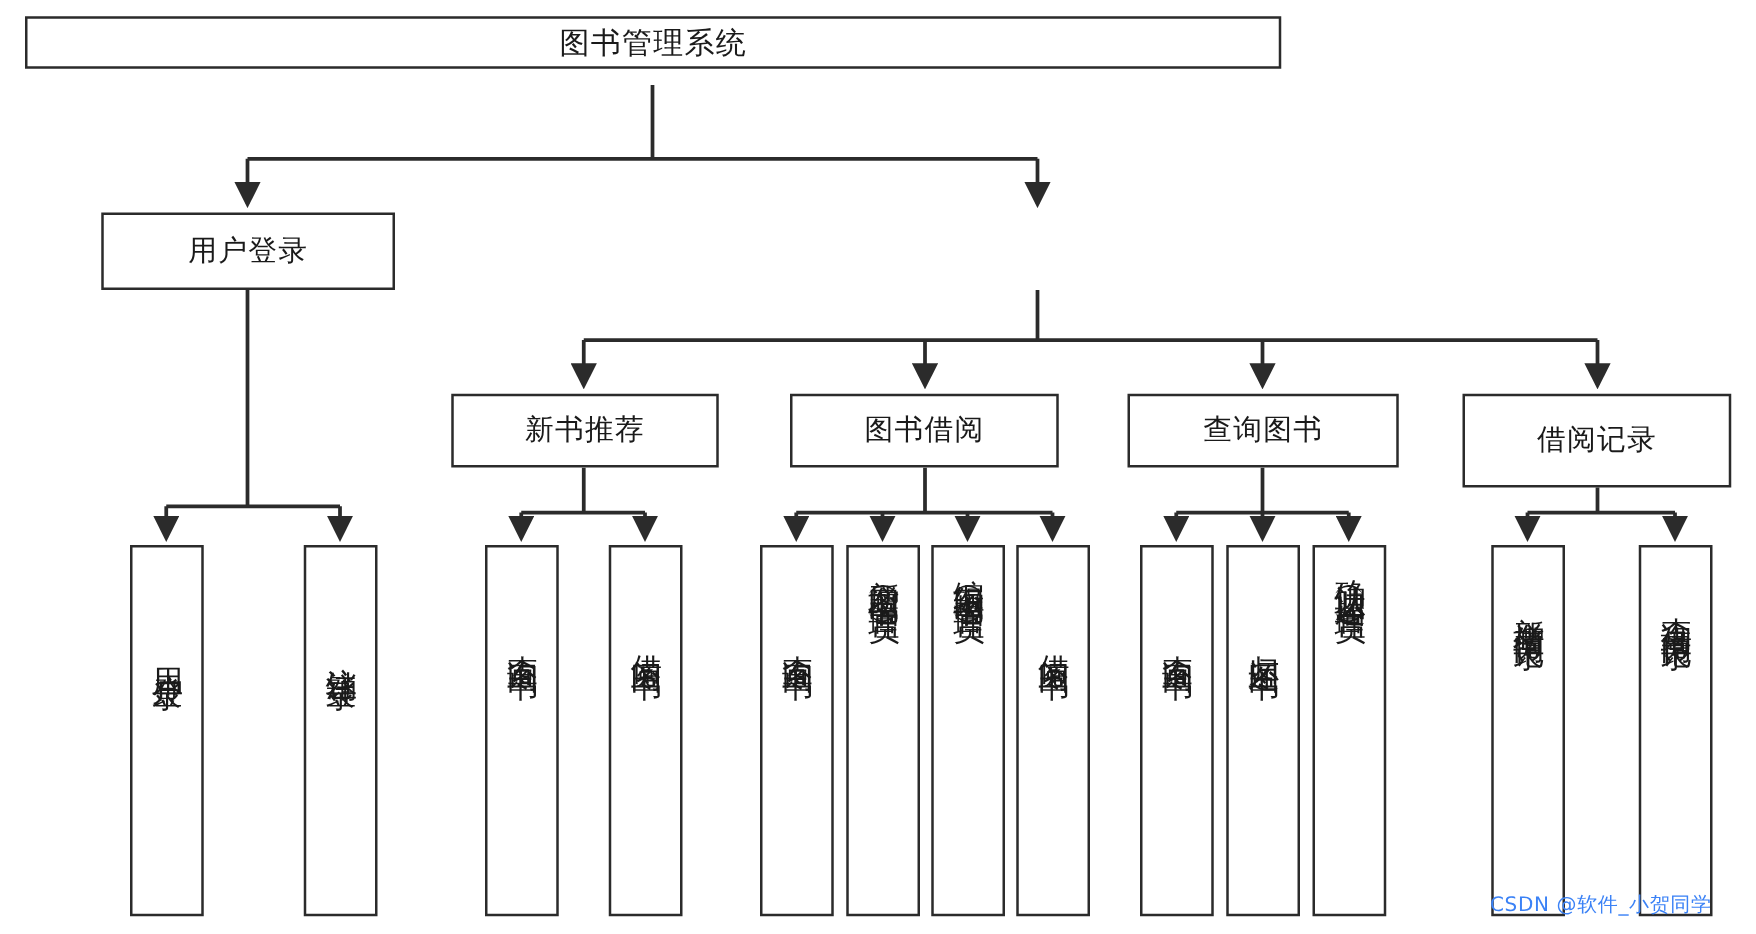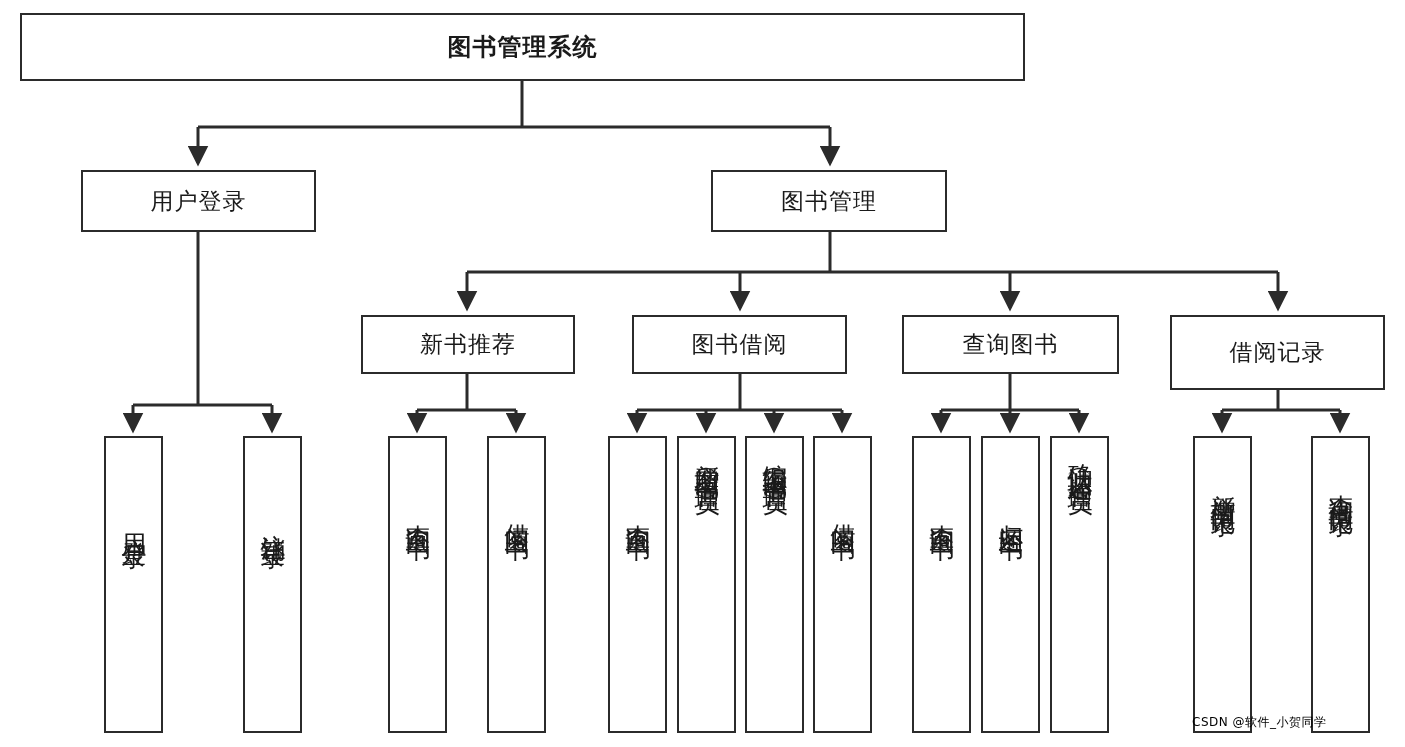--- a/index.html
+++ b/index.html
@@ -51,22 +51,22 @@
   .v-node .lbl{
     writing-mode:vertical-rl;
     text-orientation:upright;
     font-size:25px;
     line-height:1.12;
     letter-spacing:4px;
     margin:0 auto;
   }
   .watermark{
     position:absolute;
-    font-size:12px;
-    color:#000000;
+    font-size:16px;
+    color:#3b82f6;
     white-space:nowrap;
     letter-spacing:0.5px;
   }
 </style>
 </head>
 <body>
 
 <div id="canvas">
 
   <svg id="wires" viewBox="0 0 1405 747" xmlns="http://www.w3.org/2000/svg">
@@ -112,29 +112,26 @@
       <path d="M 1010 410 L 1010 430" marker-end="url(#arrow)"></path>
       <path d="M 1079 410 L 1079 430" marker-end="url(#arrow)"></path>
 
       <path d="M 1278 374 L 1278 410"></path>
       <path d="M 1222 410 L 1340 410"></path>
       <path d="M 1222 410 L 1222 430" marker-end="url(#arrow)"></path>
       <path d="M 1340 410 L 1340 430" marker-end="url(#arrow)"></path>
     </g>
   </svg>
 
-  <div class="node h-node root" style="left:20px; top:13px; width:1005px; height:68px;font-weight:bold;">
+  <div class="node h-node root" style="left:20px; top:13px; width:1005px; height:42px;">
     <span class="lbl">图书管理系统</span>
   </div>
 
   <div class="node h-node" style="left:81px; top:170px; width:235px; height:62px;">
     <span class="lbl">用户登录</span>
-  </div>
-  <div class="node h-node" style="left:711px; top:170px; width:236px; height:62px;">
-    <span class="lbl">图书管理</span>
   </div>
 
   <div class="node h-node" style="left:361px; top:315px; width:214px; height:59px;">
     <span class="lbl">新书推荐</span>
   </div>
   <div class="node h-node" style="left:632px; top:315px; width:215px; height:59px;">
     <span class="lbl">图书借阅</span>
   </div>
   <div class="node h-node" style="left:902px; top:315px; width:217px; height:59px;">
     <span class="lbl">查询图书</span>

